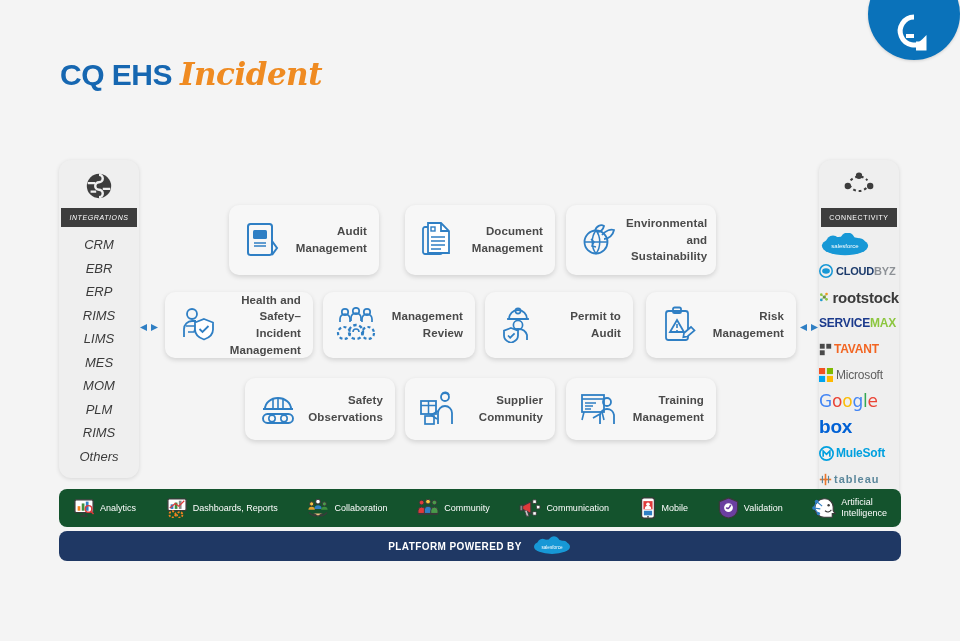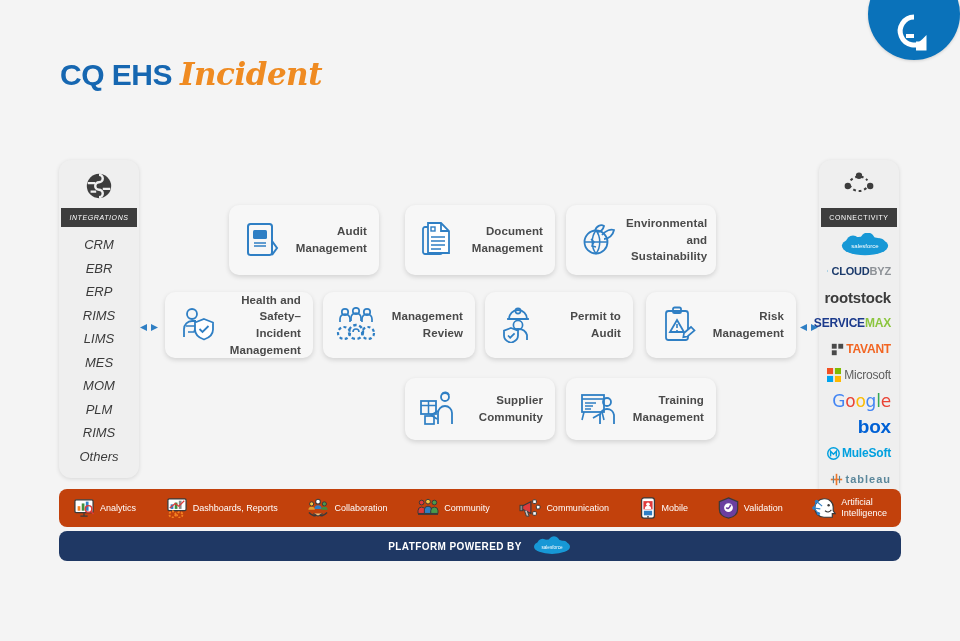--- a/index.html
+++ b/index.html
@@ -44,22 +44,22 @@
   .side-band{
     background:#3d3d3d;color:#fff;font-size:7px;letter-spacing:.6px;
     padding:6px 0;margin:0 2px 6px;font-weight:normal;
   }
   .side-list{list-style:none;margin:0;padding:0;}
   .side-list li{
     font-size:13px;color:#3b3b3b;padding:3px 0;line-height:1.35;
   }
   .logo-list{list-style:none;margin:0;padding:0;}
   .logo-list li{
-    height:24px;display:flex;align-items:center;justify-content:flex-end;
-    margin:2px 8px;
+    height:24px;display:flex;align-items:center;justify-content:flex-start;
+    margin:2px 0;
   }
   .logo-txt{font-size:11px;font-weight:bold;letter-spacing:-.2px;white-space:nowrap;}
 
   
   .connector{position:absolute;top:318px;width:22px;height:9px;}
 
   
   .card{
     position:absolute;background:#f7f7f7;border-radius:10px;
     box-shadow:0 2px 5px rgba(0,0,0,.14);
@@ -72,21 +72,21 @@
     font-size:11.5px;font-weight:bold;line-height:1.45;
     letter-spacing:.1px;padding-left:4px;
   }
 
   
   .bar{
     position:absolute;left:59px;width:842px;border-radius:8px;
     box-sizing:border-box;
   }
   .bar-top{
-    top:489px;height:38px;background:#c2410c;
+    top:489px;height:38px;background:#14532d;
     display:flex;align-items:center;justify-content:space-between;
     padding:0 14px;
   }
   .bar-item{display:flex;align-items:center;gap:5px;}
   .bar-item .bl{color:#fff;font-size:9px;line-height:1.2;white-space:pre-line;}
   .bar-bottom{
     top:531px;height:30px;background:#1f3864;
     display:flex;align-items:center;justify-content:center;gap:10px;
   }
   .bar-bottom .pb{color:#fff;font-size:10px;font-weight:bold;letter-spacing:.4px;}
@@ -325,20 +325,34 @@
         <rect x="11" y="1.5" width="8" height="5.5" rx="1.6" fill="none" stroke="#2f7fc4" stroke-width="1.8"></rect>
         <path d="M15 14 l7 12 h-14 Z" fill="none" stroke="#2f7fc4" stroke-width="1.8"></path>
         <path d="M15 18 v4 M15 24 v1" stroke="#2f7fc4" stroke-width="1.6"></path>
         <path d="M22 27 l7 -6 l3.5 3.5 l-7 6 l-4.2 0.7 Z" fill="#f7f7f7" stroke="#2f7fc4" stroke-width="1.7"></path>
       </svg>
     </div>
     <div class="cl" style="white-space:pre-line">Risk
 Management</div>
   </div>
 
+  <div class="card" style="left:245px;top:378px;width:150px;height:62px">
+    <div class="ci">
+      <svg width="38" height="34" viewBox="0 0 38 34">
+        <path d="M6 17 a13 11 0 0 1 26 0 Z" fill="none" stroke="#2f7fc4" stroke-width="1.9"></path>
+        <path d="M4 17 h30" stroke="#2f7fc4" stroke-width="2"></path>
+        <path d="M14 7 v9 M19 6 v10 M24 7 v9" stroke="#2f7fc4" stroke-width="1.6"></path>
+        <rect x="4" y="22" width="30" height="9" rx="4.5" fill="none" stroke="#2f7fc4" stroke-width="1.9"></rect>
+        <circle cx="13" cy="26.5" r="3.2" fill="none" stroke="#2f7fc4" stroke-width="1.6"></circle>
+        <circle cx="25" cy="26.5" r="3.2" fill="none" stroke="#2f7fc4" stroke-width="1.6"></circle>
+      </svg>
+    </div>
+    <div class="cl" style="white-space:pre-line">Safety
+Observations</div>
+  </div>
 
   <div class="card" style="left:405px;top:378px;width:150px;height:62px">
     <div class="ci">
       <svg width="38" height="36" viewBox="0 0 38 36">
         <rect x="2" y="10" width="15" height="13" fill="none" stroke="#2f7fc4" stroke-width="1.8"></rect>
         <path d="M2 14.5 h15 M9.5 10 v13" stroke="#2f7fc4" stroke-width="1.5"></path>
         <circle cx="26" cy="6" r="4" fill="none" stroke="#2f7fc4" stroke-width="1.8"></circle>
         <path d="M23 3 a4 4 0 0 1 7 1" fill="none" stroke="#2f7fc4" stroke-width="1.8"></path>
         <path d="M19 33 v-11 a7 7 0 0 1 7 -7 a7 7 0 0 1 7 7 v11" fill="none" stroke="#2f7fc4" stroke-width="1.8"></path>
         <path d="M19 20 l-7 4 l6 4" fill="none" stroke="#2f7fc4" stroke-width="1.7"></path>

